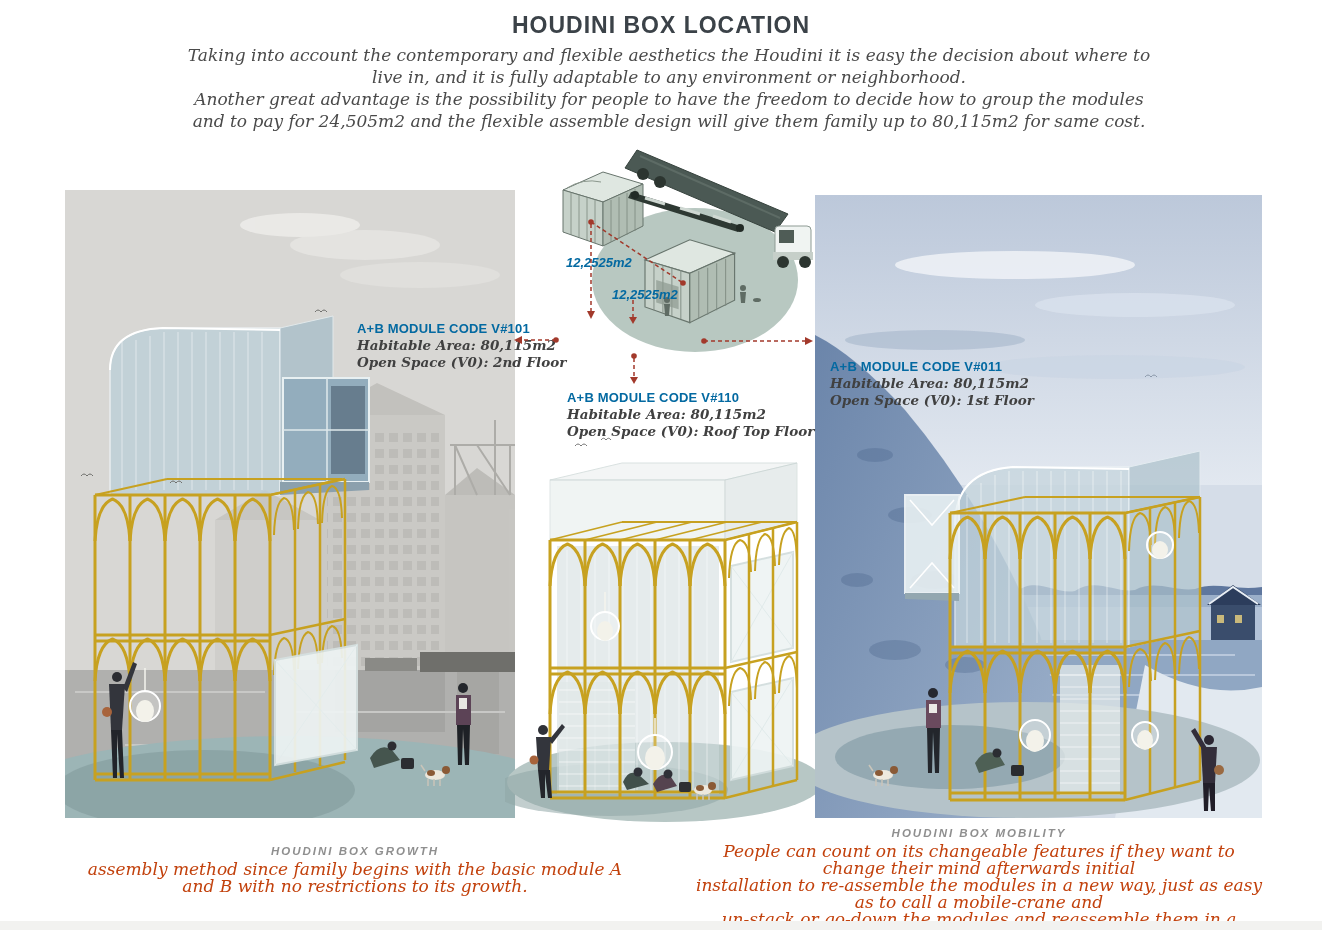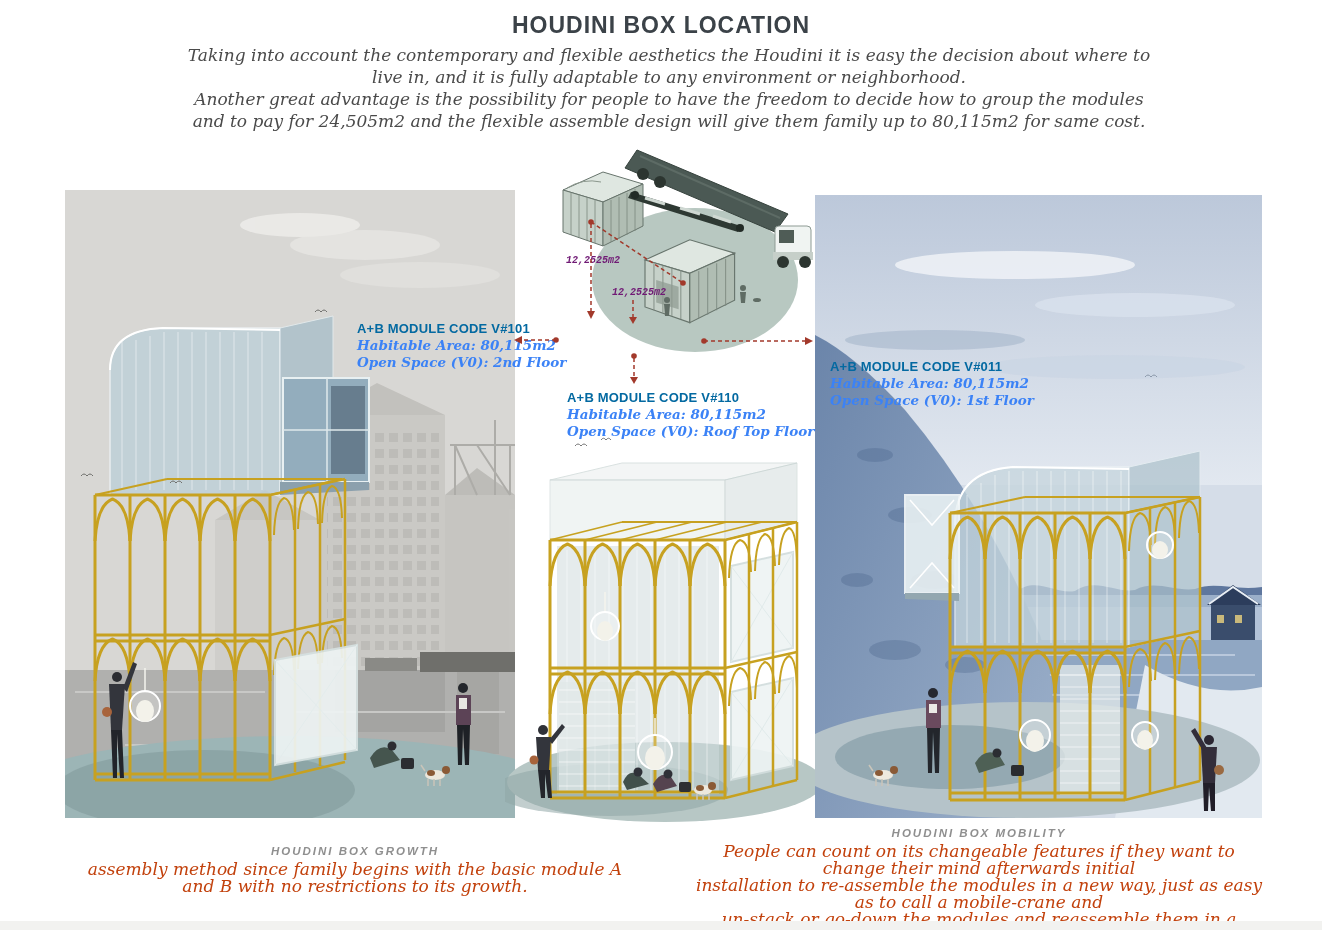--- a/index.html
+++ b/index.html
@@ -17,27 +17,27 @@
   #panel-left{left:65px;top:190px;width:450px;height:628px;}
   #panel-center{left:505px;top:430px;width:320px;height:395px;}
   #panel-right{left:815px;top:195px;width:447px;height:623px;}
   #crane-diagram{left:545px;top:140px;width:270px;height:225px;}
   svg{display:block;}
   
   .ann{position:absolute;z-index:5;line-height:17px;white-space:nowrap;}
   .ann-code{font-family:"Liberation Sans",sans-serif;font-weight:bold;font-size:13px;
             color:#0369a1;letter-spacing:.2px;}
   .ann-serif{font-family:"DejaVu Serif",serif;font-style:italic;font-weight:bold;
-             font-size:13.5px;color:#3b82f6;}
+             font-size:13.5px;color:#404040;}
   #ann-left{left:357px;top:320px;}
   #ann-center-top{left:560px;top:322px;}
   #ann-center{left:567px;top:389px;}
   #ann-right{left:830px;top:323px;margin-top:35px;}
-  .dim{position:absolute;z-index:5;font-family:Liberation Mono, monospace;font-style:italic;
-       font-weight:bold;font-size:10px;color:#701a75;white-space:nowrap;}
+  .dim{position:absolute;z-index:5;font-family:Liberation Sans, sans-serif;font-style:italic;
+       font-weight:bold;font-size:13px;color:#0369a1;white-space:nowrap;}
   #dim-1{left:566px;top:255px;}
   #dim-2{left:612px;top:287px;}
   
   .footer-block{position:absolute;text-align:center;}
   #footer-growth{left:75px;top:845px;width:560px;}
   #footer-mobility{left:690px;top:827px;width:578px;}
   .footer-heading{font-family:"Liberation Sans",sans-serif;font-weight:bold;font-style:italic;
                   font-size:11.5px;letter-spacing:2px;color:#8f8f8f;margin-bottom:4px;}
   .footer-text{font-family:"DejaVu Serif",serif;font-style:italic;font-size:17px;
                line-height:17px;color:#c2410c;}

